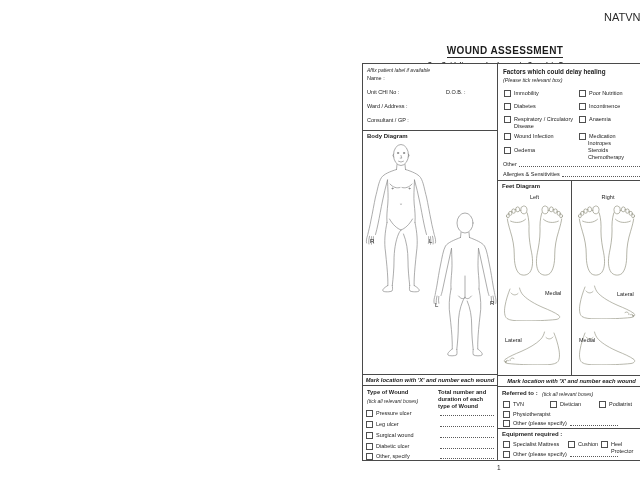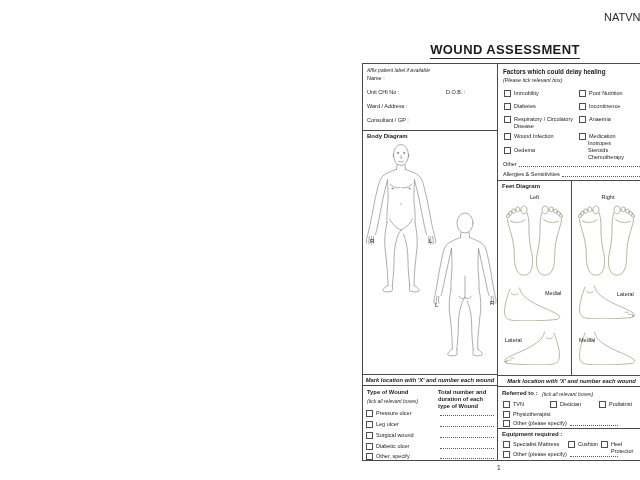--- a/index.html
+++ b/index.html
@@ -4,21 +4,21 @@
 <style>
   html,body{margin:0;padding:0;}
   .page{
     position:relative;width:640px;height:480px;background:#ffffff;
     overflow:hidden;font-family:"Liberation Sans",sans-serif;color:#1c1c1c;
   }
   .abs{position:absolute;}
   
   .brand{position:absolute;left:604px;top:11px;font-size:11px;color:#2a2a2a;white-space:nowrap;}
   .titleblock{position:absolute;left:362px;top:40px;width:278px;text-align:center;}
-  .title{display:inline-block;font-size:13px;font-weight:bold;letter-spacing:.4px;border-bottom:1px solid #2a2a2a;padding-bottom:1px;margin-left:8px;}
+  .title{display:inline-block;font-size:10px;font-weight:bold;letter-spacing:.4px;border-bottom:1px solid #2a2a2a;padding-bottom:1px;margin-left:8px;}
   .subtitle{font-size:6.5px;font-weight:bold;font-style:italic;margin-top:3px;}
   
   .form{position:absolute;left:362px;top:63px;width:284px;height:398px;
         border:1px solid #4a4a4a;box-sizing:border-box;display:flex;background:#fff;}
   .col-left{width:135px;border-right:1px solid #4a4a4a;box-sizing:border-box;position:relative;flex:none;}
   .col-right{flex:1;position:relative;}
   .sec{position:relative;border-bottom:1px solid #4a4a4a;box-sizing:border-box;}
   .hdr{font-size:6px;font-weight:bold;}
   .lbl{font-size:5.5px;white-space:nowrap;}
   .note{font-size:5px;font-style:italic;color:#2a2a2a;white-space:nowrap;}

